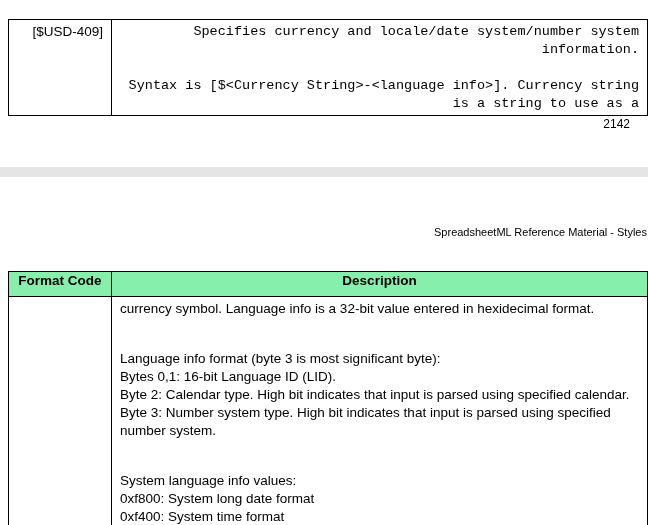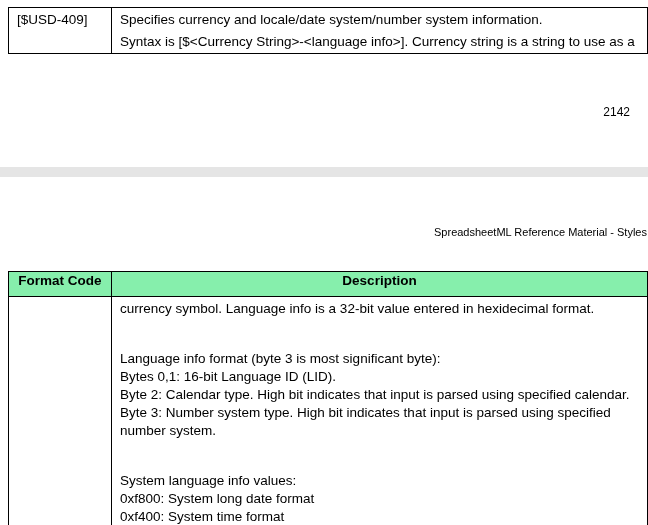--- a/index.html
+++ b/index.html
@@ -11,21 +11,21 @@
       overflow: hidden;
       font-family: "Liberation Sans", "DejaVu Sans", sans-serif;
       color: #000000;
     }
     .page {
       position: absolute;
       left: 0;
       width: 648px;
       background: #ffffff;
     }
-    .page-top { top: 4px; height: 167px; }
+    .page-top { top: 16px; height: 167px; text-align: right; }
     .page-gap {
       position: absolute;
       left: 0;
       top: 167px;
       width: 648px;
       height: 10px;
       background: #e5e5e5;
     }
     .page-bottom { top: 177px; height: 348px; }
 
@@ -42,23 +42,23 @@
       border: 1px solid #000000;
       vertical-align: top;
       padding: 0 8px;
     }
     table.fmt col.c1 { width: 103px; }
     table.fmt col.c2 { width: 536px; }
 
     .t1 { top: 3px; }
     .t1 td { border-top: 1px solid #000; }
     .t1 td.code { padding-top: 3px; }
-    .t1 td.desc { padding-top: 3px; padding-bottom: 2px; }
+    .t1 td.desc { padding-top: 3px; padding-bottom: 2px; font-family: Liberation Mono, monospace; }
     .t1 td.desc p { margin: 0; }
-    .t1 td.desc p + p { margin-top: 4px; }
+    .t1 td.desc p + p { margin-top: 18px; }
 
     .page-number {
       position: absolute;
       top: 101px;
       right: 18px;
       font-size: 12px;
     }
     .running-header {
       position: absolute;
       top: 226px;

